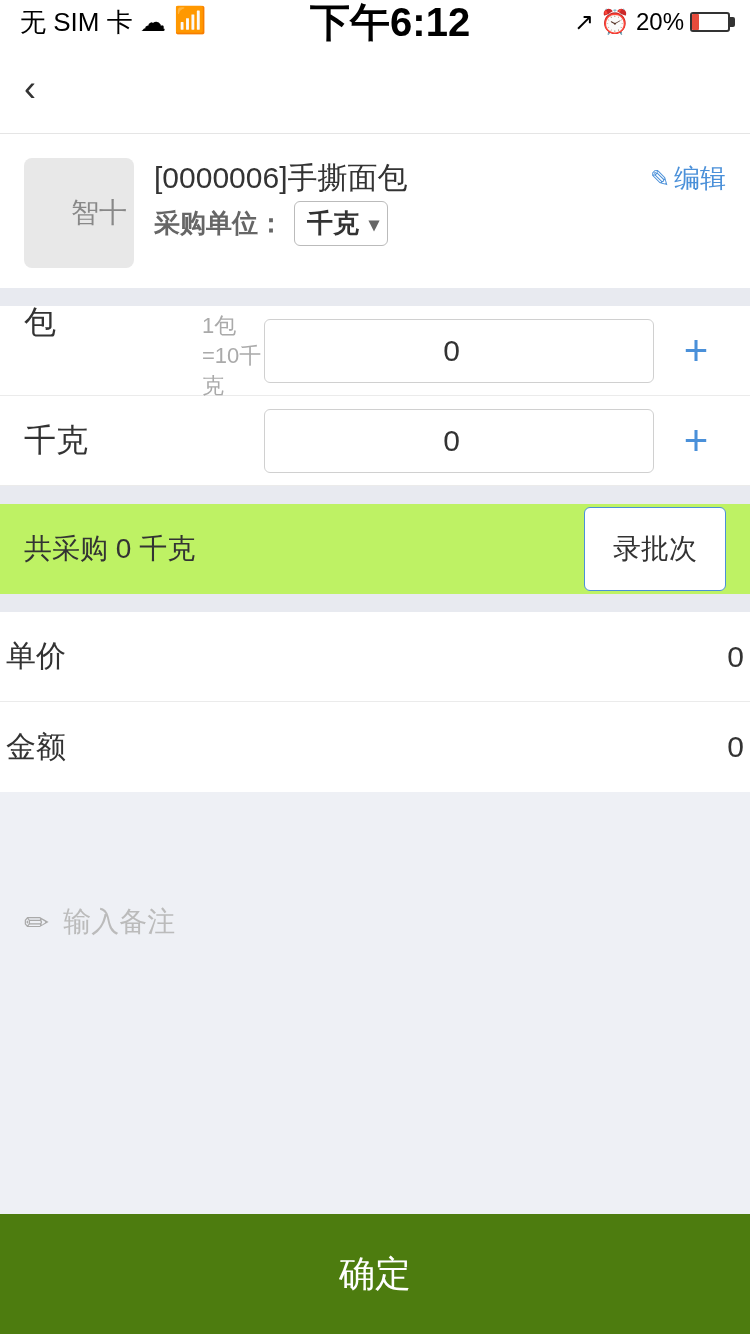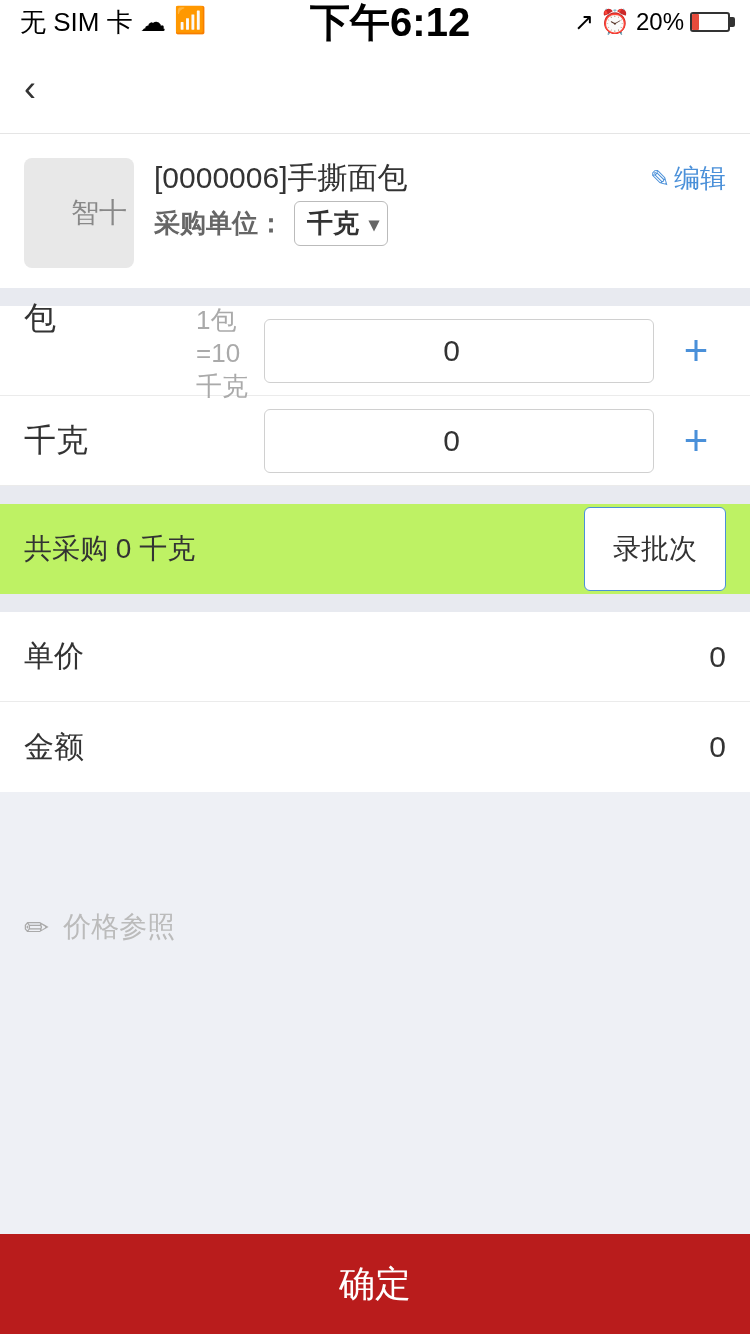--- a/index.html
+++ b/index.html
@@ -190,23 +190,23 @@
       height: 90px;
       border-bottom: 1px solid #ebebeb;
     }
     .input-label {
       font-size: 32px;
       color: #333;
       width: 160px;
       flex-shrink: 0;
     }
     .input-sublabel {
-      font-size: 26px;
+      font-size: 22px;
       color: #aaa;
-      margin-left: 12px;
+      margin-left: 18px;
     }
     .input-label-group {
       display: flex;
       align-items: baseline;
       flex-shrink: 0;
       width: 240px;
     }
     .input-number {
       flex: 1;
       height: 64px;
@@ -260,21 +260,21 @@
 
     
     .price-section {
       background: #fff;
       margin-top: 0;
     }
     .price-row {
       display: flex;
       align-items: center;
       justify-content: space-between;
-      padding: 0 24px;
+      padding: 0 6px;
       height: 90px;
       border-bottom: 1px solid #ebebeb;
     }
     .price-label {
       font-size: 30px;
       color: #333;
     }
     .price-value {
       font-size: 30px;
       color: #333;
@@ -300,22 +300,22 @@
 
     
     .content-area {
       flex: 1;
       background: #eef0f5;
     }
 
     
     .confirm-btn {
       width: 100%;
-      height: 100px;
-      background: #b91c1c;
+      height: 120px;
+      background: #4d7c0f;
       border: none;
       font-size: 36px;
       color: #fff;
       cursor: pointer;
       display: flex;
       align-items: center;
       justify-content: center;
       flex-shrink: 0;
     }
   </style>
@@ -406,18 +406,18 @@
     <span class="price-value">0</span>
   </div>
   <div class="price-row" style="border-bottom:none;">
     <span class="price-label">金额</span>
     <span class="price-value">0</span>
   </div>
 </div>
 
 <div class="remark-section">
   <span class="pencil-icon">✏</span>
-  <span class="remark-placeholder">价格参照</span>
+  <span class="remark-placeholder">输入备注</span>
 </div>
 
 <div class="content-area"></div>
 
 <button class="confirm-btn">确定</button>
 
 </body></html>

